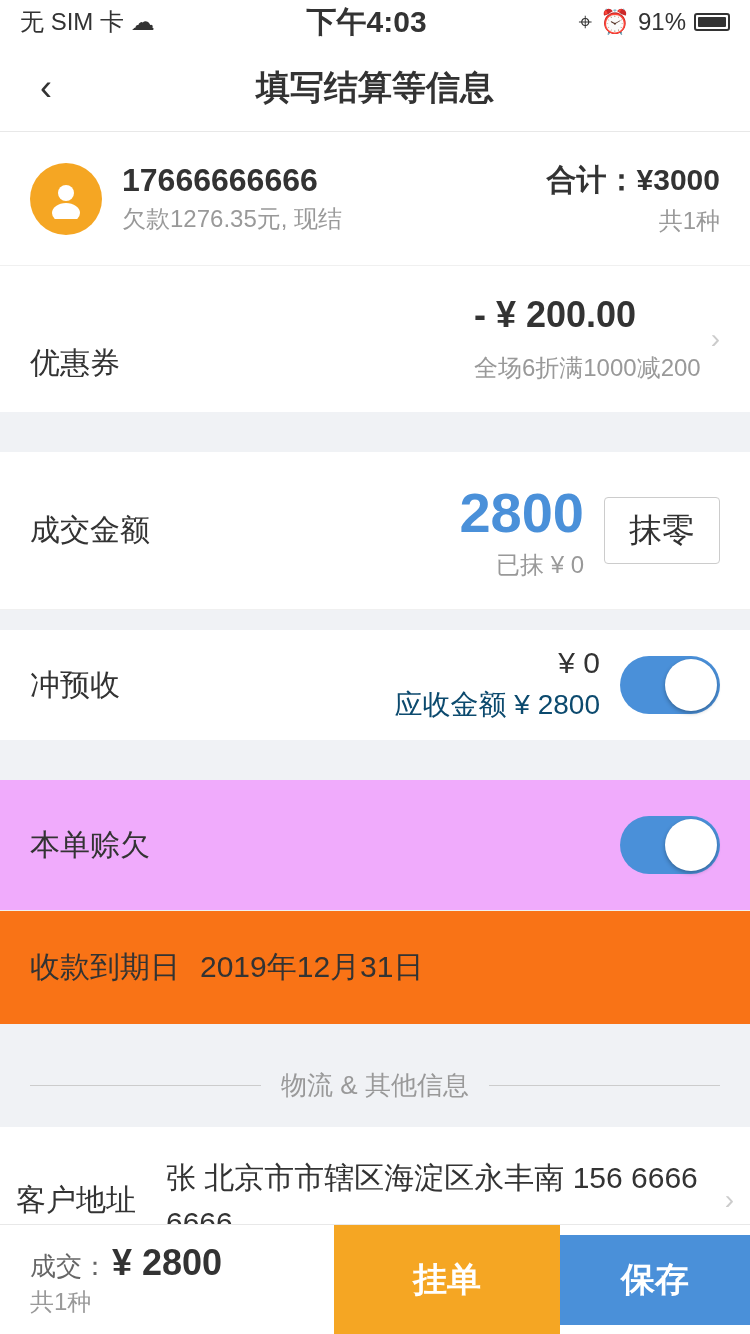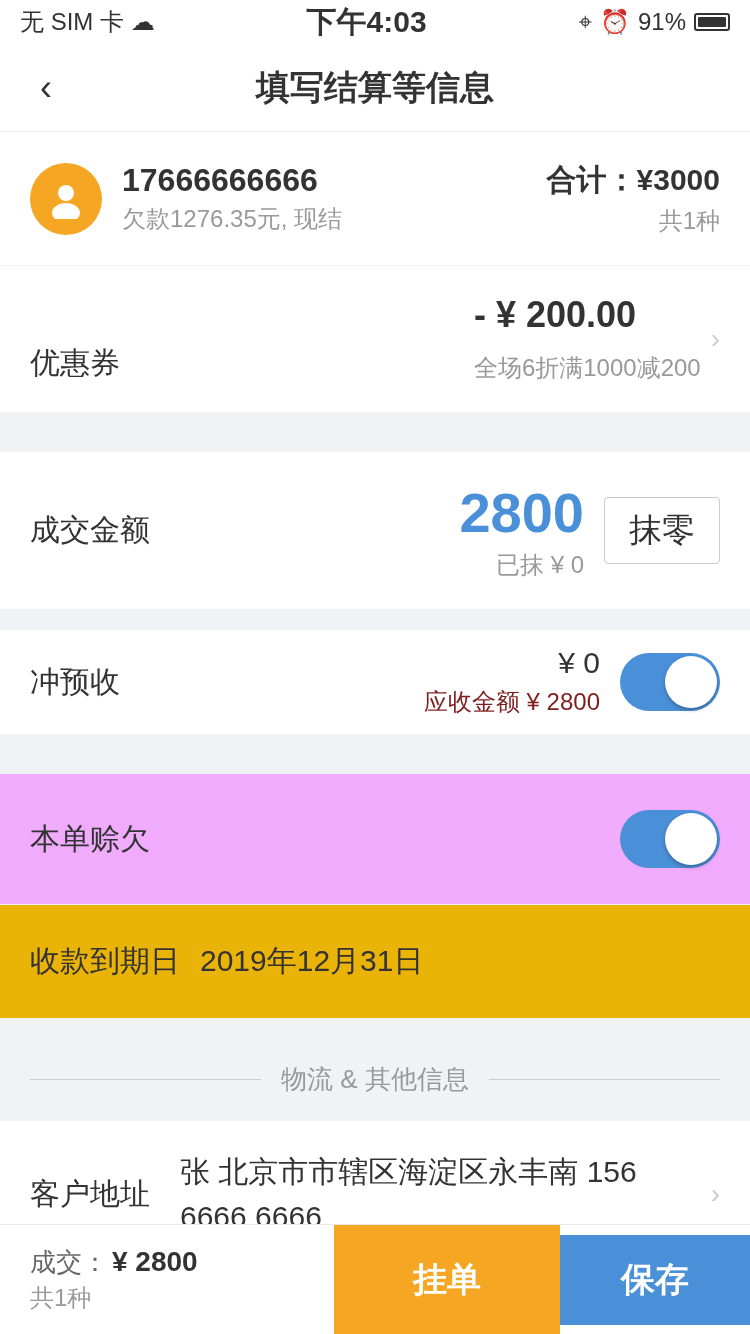--- a/index.html
+++ b/index.html
@@ -141,21 +141,21 @@
 
     .prepay-row {
       display: flex;
       align-items: center;
       justify-content: space-between;
       padding: 16px 30px;
     }
     .prepay-label { font-size: 30px; color: #333; }
     .prepay-right { display: flex; flex-direction: column; align-items: flex-end; gap: 6px; }
     .prepay-value { font-size: 30px; color: #333; }
-    .prepay-receivable { font-size: 24px; color: #7f1d1d; }
+    .prepay-receivable { font-size: 28px; color: #0c4a6e; }
 
     
     .toggle {
       width: 100px;
       height: 58px;
       border-radius: 29px;
       background: #4a90d9;
       position: relative;
       cursor: pointer;
       flex-shrink: 0;
@@ -179,21 +179,21 @@
       padding: 36px 30px;
       background: #f0abfc;
     }
     .debt-label { font-size: 30px; color: #333; }
 
     
     .due-date-row {
       display: flex;
       align-items: flex-end;
       padding: 36px 30px;
-      background: #eab308;
+      background: #f97316;
       gap: 20px;
     }
     .due-date-label { font-size: 30px; color: #333; }
     .due-date-value { font-size: 30px; color: #333; }
 
     
     .section-divider {
       display: flex;
       align-items: center;
       justify-content: center;
@@ -209,21 +209,21 @@
     .section-divider-text {
       font-size: 26px;
       color: #999;
     }
 
     
     .address-row {
       display: flex;
       align-items: center;
       justify-content: space-between;
-      padding: 28px 30px;
+      padding: 28px 16px;
       background: #fff;
     }
     .address-label { font-size: 30px; color: #333; flex-shrink: 0; margin-right: 30px; }
     .address-value { font-size: 30px; color: #333; flex: 1; line-height: 1.5; }
     .address-chevron { font-size: 28px; color: #ccc; margin-left: 10px; }
 
     
     .gray-area {
       background: #f0f2f5;
       height: 200px;
@@ -239,21 +239,21 @@
       background: #fff;
       display: flex;
       align-items: center;
       border-top: 1px solid #e8e8e8;
     }
     .bottom-summary {
       flex: 1;
       padding: 0 30px;
     }
     .bottom-deal { font-size: 26px; color: #666; }
-    .bottom-amount { font-size: 28px; font-weight: 700; color: #333; }
+    .bottom-amount { font-size: 36px; font-weight: 700; color: #333; }
     .bottom-count { font-size: 24px; color: #999; margin-top: 2px; }
     .bottom-btn-hold {
       width: 226px;
       height: 110px;
       background: #f5a623;
       display: flex;
       align-items: center;
       justify-content: center;
       font-size: 34px;
       font-weight: 600;

